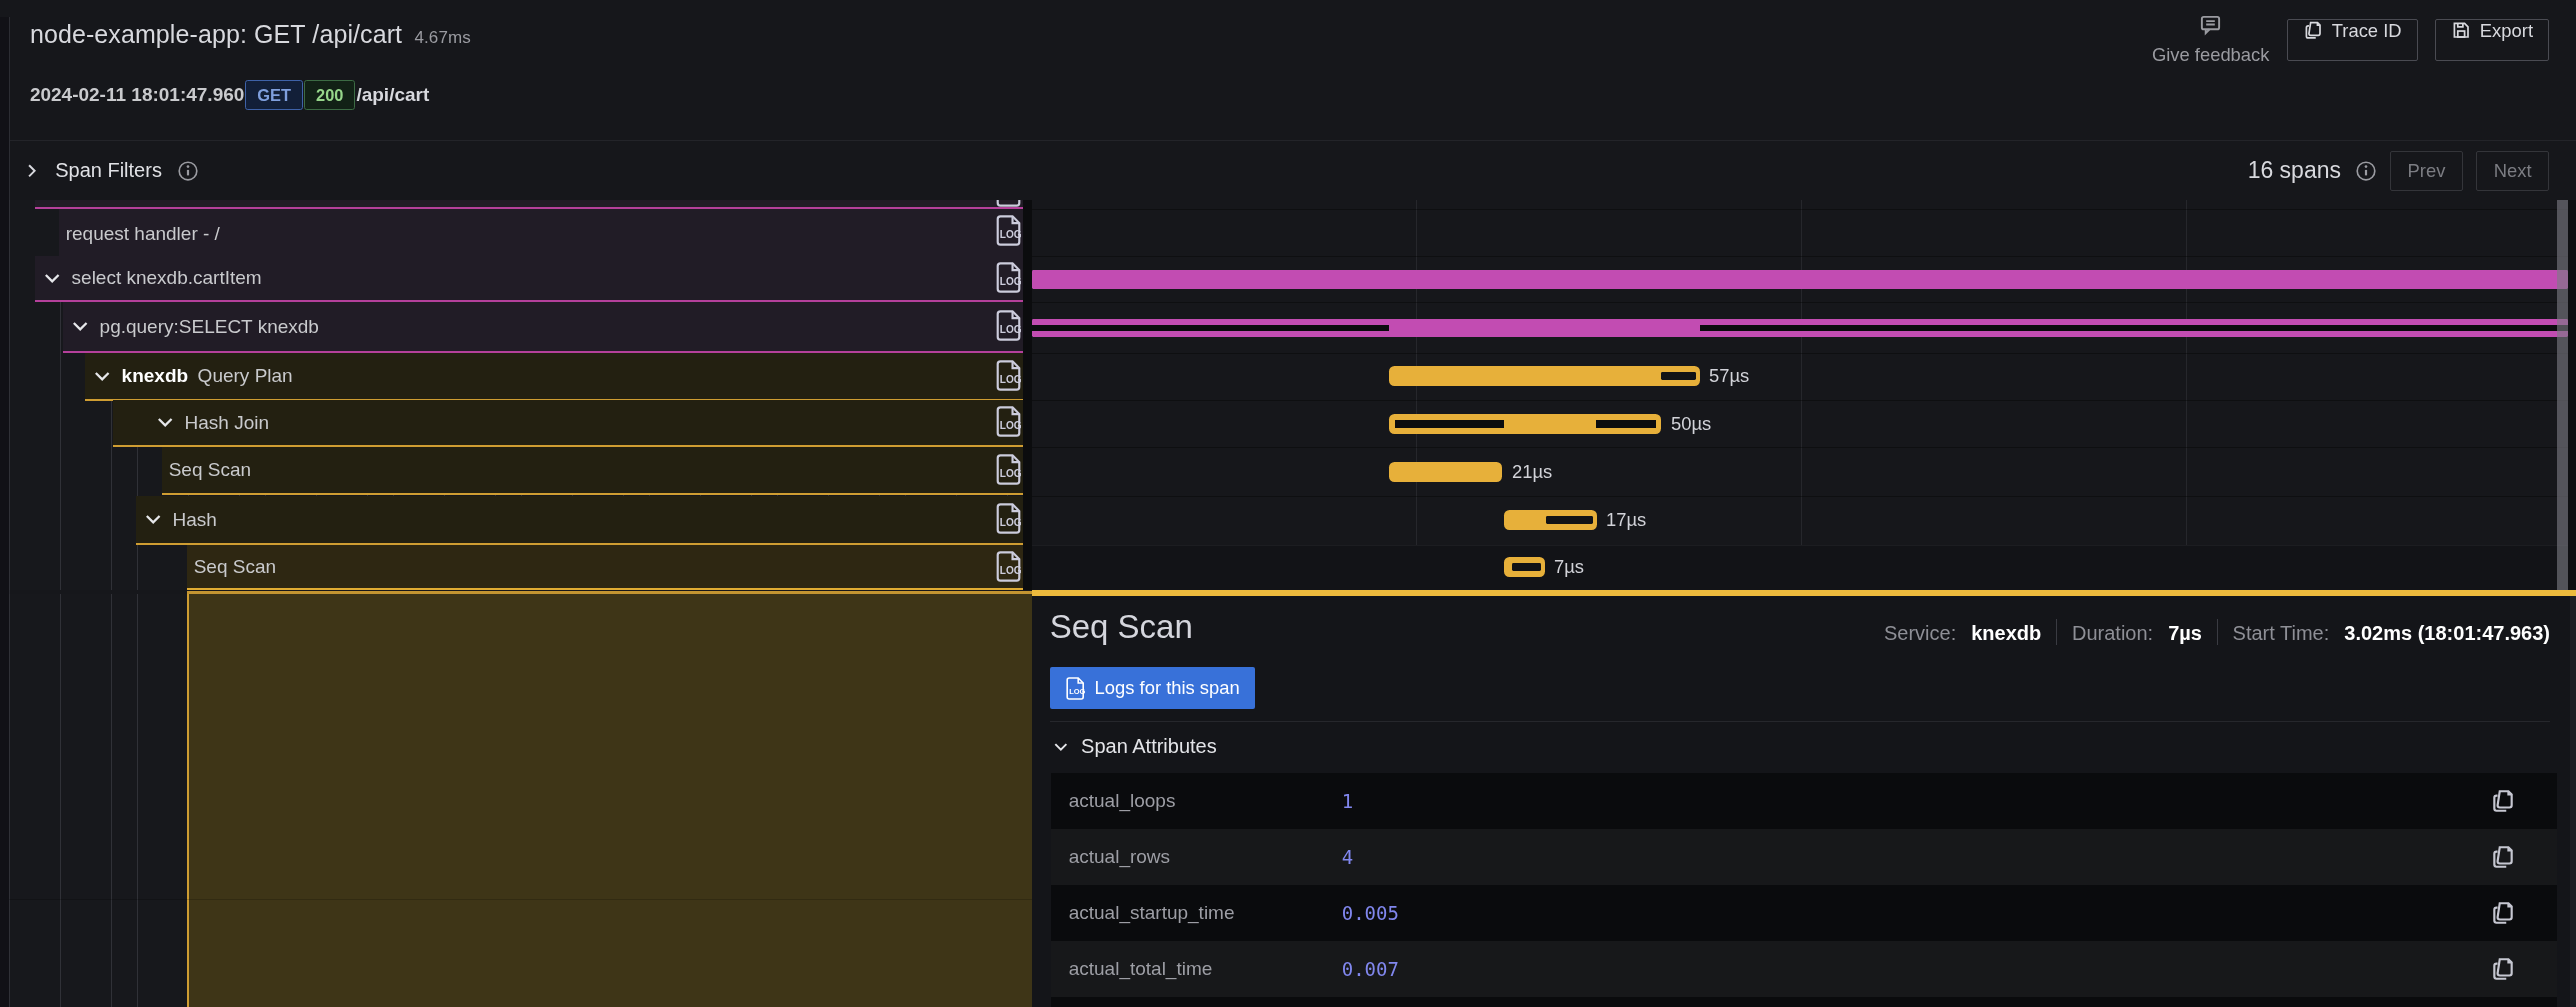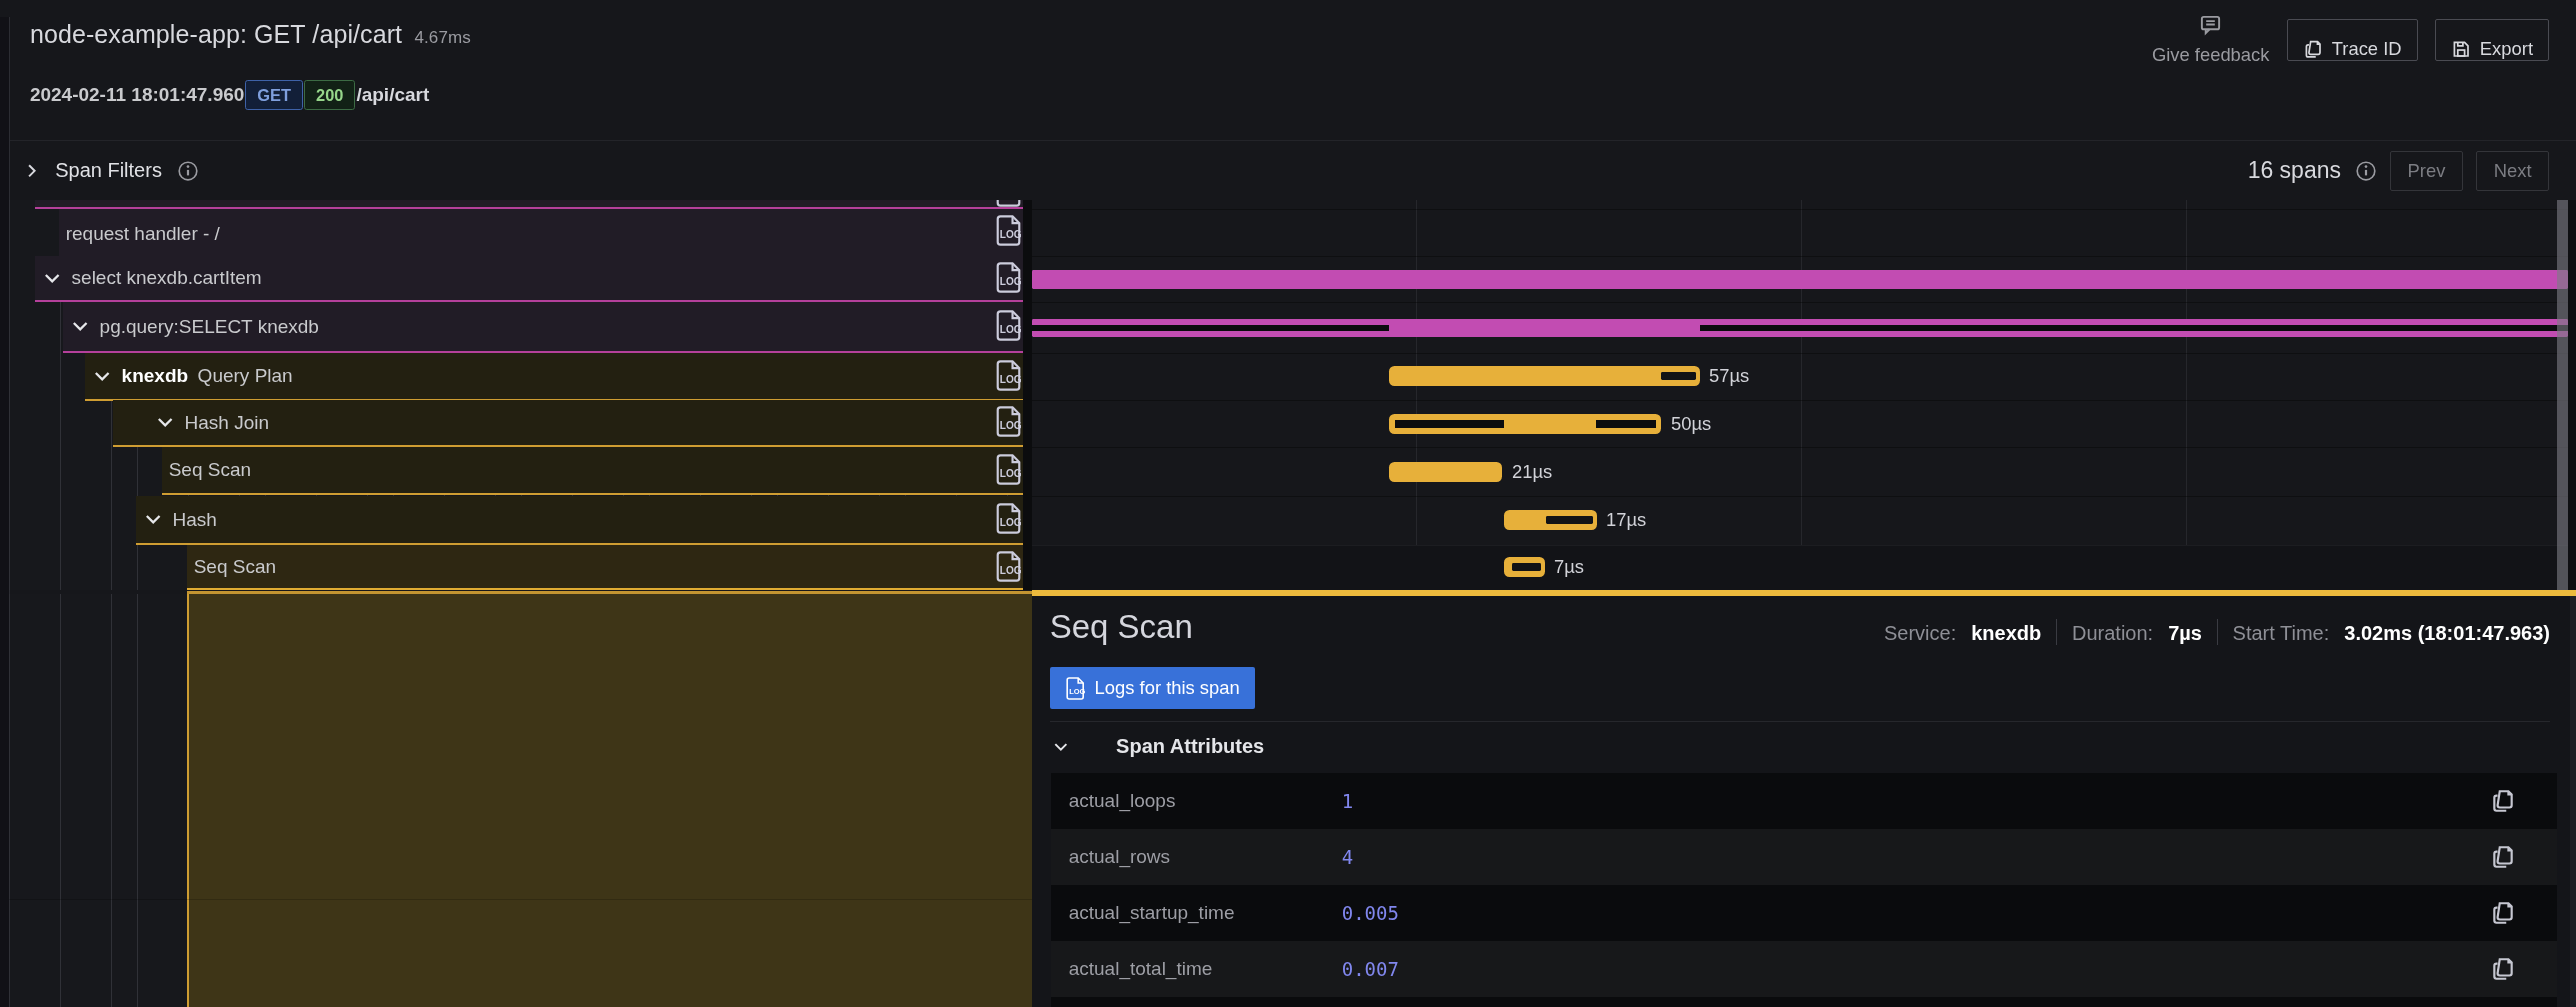--- a/index.html
+++ b/index.html
@@ -15,21 +15,21 @@
   .trace-title{position:absolute;left:20.4px;top:20.4px;font-size:25px;color:#d8d9de;font-weight:500;letter-spacing:0.1px;}
   .trace-duration{font-size:17px;color:#9a9ba1;font-weight:400;margin-left:12.3px;}
   .sub-row{position:absolute;left:20.4px;top:76px;height:38px;display:flex;align-items:center;gap:1px;font-weight:bold;}
   .timestamp{font-size:19px;color:#c9cacd;}
   .badge{font-size:16.4px;padding:5.5px 11px;border-radius:2.7px;line-height:1;}
   .badge.method{background:#121f38;border:0.7px solid #3e62a8;color:#7f9fdd;}
   .badge.status{background:#122116;border:0.7px solid #3c6b44;color:#96d68a;}
   .path{font-size:19px;color:#d8d9de;}
   .header-actions{position:absolute;right:27px;top:17.7px;height:44px;display:flex;align-items:center;gap:17.7px;}
   .feedback{display:flex;align-items:center;gap:8.2px;color:#9a9ba1;font-size:18.4px;cursor:pointer;flex-direction:column;}
-  .hbtn{display:flex;align-items:flex-end;gap:8.2px;border:0.7px solid #4a4b52;border-radius:2px;
+  .hbtn{display:flex;align-items:flex-start;gap:8.2px;border:0.7px solid #4a4b52;border-radius:2px;
         padding:0 15px;height:42px;font-size:18.4px;color:#d8d9de;background:transparent;cursor:pointer;}
 
   
   .filters-bar{left:9.5px;top:141px;right:0;height:59px;border-bottom:0.7px solid #232429;}
   .filters-left{position:absolute;left:13px;top:0;height:100%;display:flex;align-items:center;gap:15px;}
   .filters-label{font-size:20px;color:#e0e1e5;font-weight:500;}
   .filters-right{position:absolute;right:27px;top:0;height:100%;display:flex;align-items:center;gap:13.6px;}
   .span-count{font-size:23px;color:#d8d9de;font-weight:500;}
   .nav-btn{border:0.7px solid #34353a;border-radius:2px;background:transparent;color:#7c7d83;
            font-size:18.4px;height:40px;padding:0 16.4px;cursor:pointer;}
@@ -68,21 +68,21 @@
   .detail-title{position:absolute;left:17.7px;top:12.3px;font-size:33px;color:#d5d6dd;font-weight:400;}
   .detail-meta{position:absolute;right:26px;top:23px;display:flex;align-items:flex-end;gap:15px;font-size:20px;}
   .meta-label{color:#8e8f96;}
   .meta-value{color:#ffffff;font-weight:700;}
   .meta-div{width:0.7px;height:26px;background:#3a3b42;}
   .logs-btn{position:absolute;left:17.7px;top:71px;height:42px;display:flex;align-items:center;gap:9.5px;
             background:#3871d9;border:none;border-radius:2px;color:#fff;font-size:18.4px;font-weight:500;
             padding:0 15px;cursor:pointer;}
   .detail-divider{position:absolute;left:17.7px;right:26px;top:125px;height:0.7px;background:#26272c;}
   .attr-header{position:absolute;left:20.4px;top:139px;display:flex;align-items:center;gap:11px;cursor:pointer;}
-  .attr-header .txt{font-size:20px;font-weight:700;color:#e4e5e9;margin-left:35px;}
+  .attr-header .txt{font-size:20px;font-weight:400;color:#e4e5e9;}
   .attr-table{position:absolute;left:19px;top:177px;width:1506px;}
   .attr-row{position:relative;width:100%;height:56px;display:flex;align-items:center;}
   .attr-row.odd{background:#0a0b0d;}
   .attr-row.even{background:#17181a;}
   .attr-key{width:273px;padding-left:17.7px;font-size:19px;color:#9d9ea5;}
   .attr-val{font-family:"DejaVu Sans Mono",monospace;font-size:19px;color:#8187ee;}
   .copy-btn{position:absolute;right:41px;top:15px;width:26px;height:26px;background:none;border:none;padding:0;cursor:pointer;}
   .panel-scroll-edge{left:2570px;top:596px;width:6.1px;height:412px;background:#1e1f24;}
 </style>
 </head>

